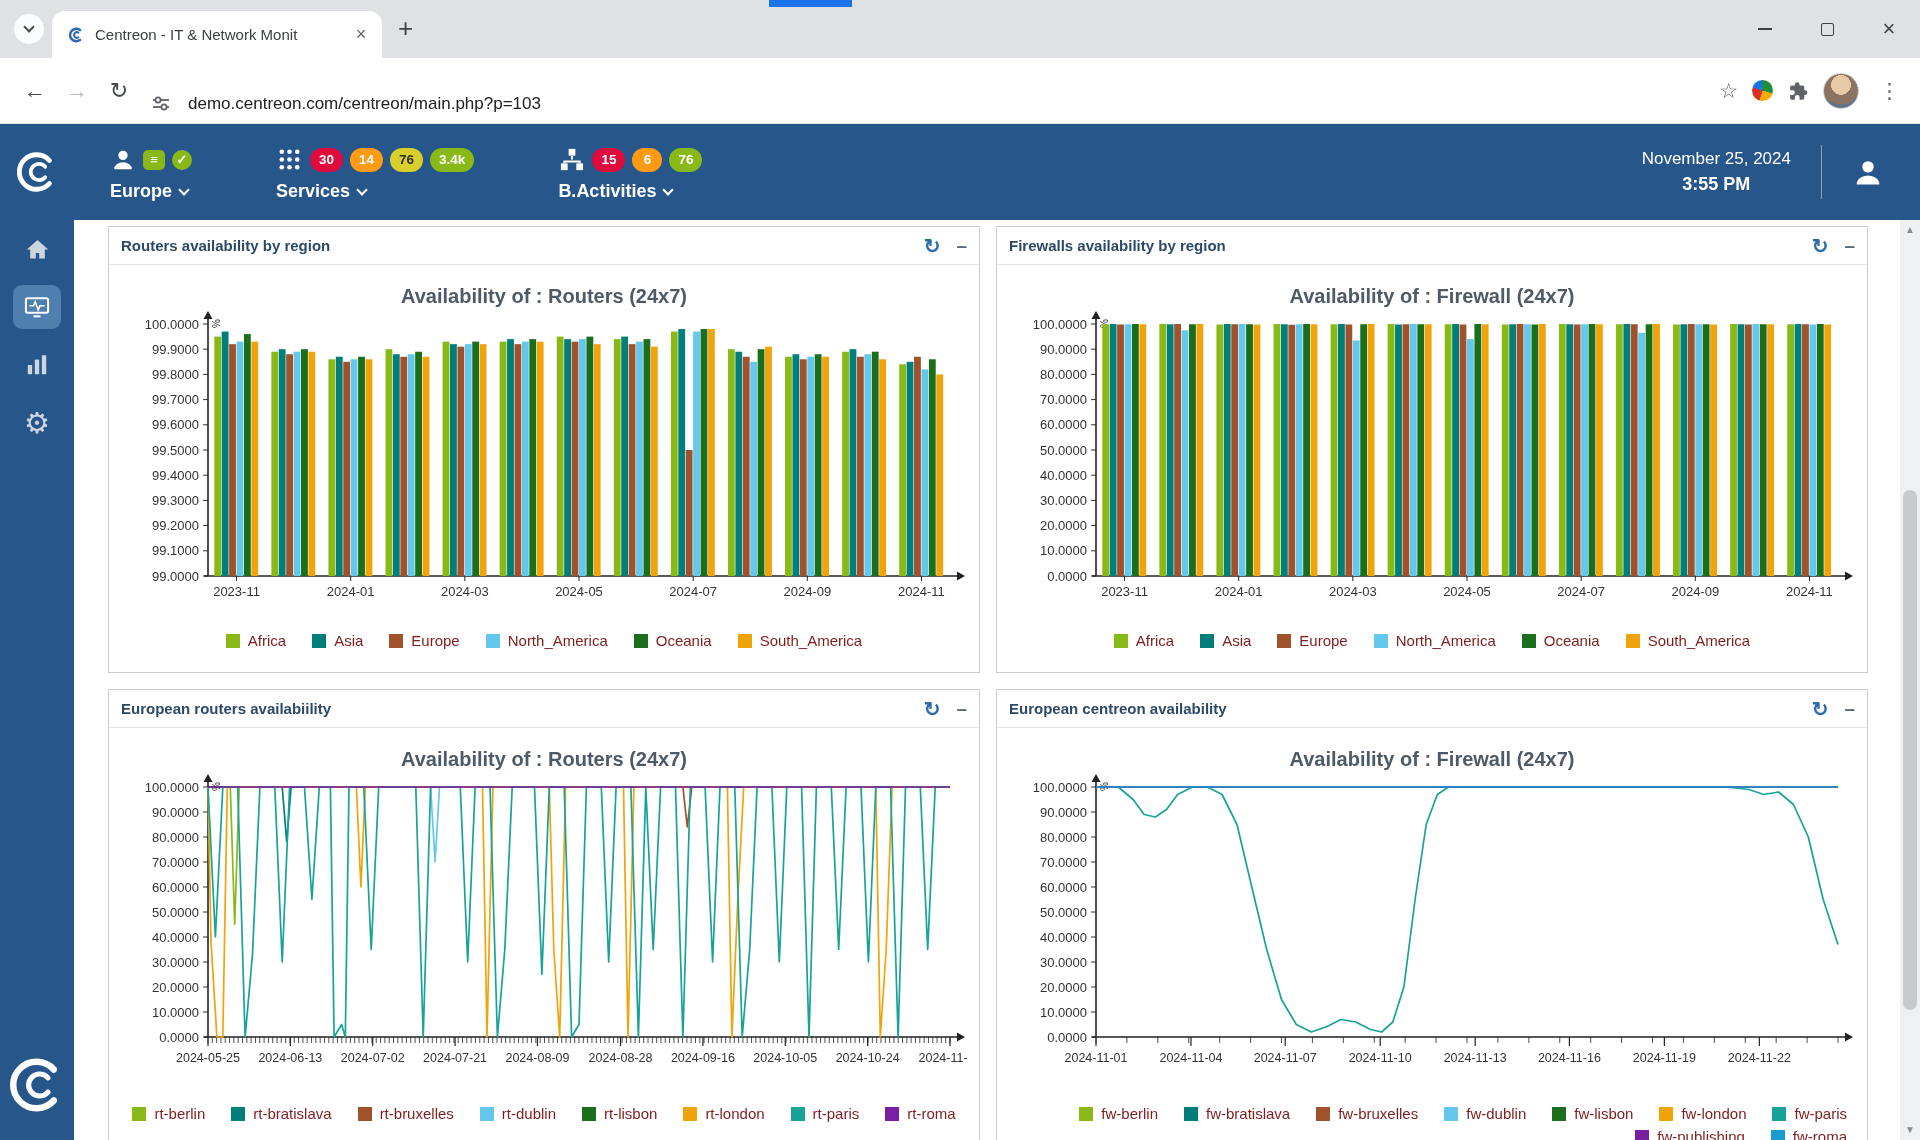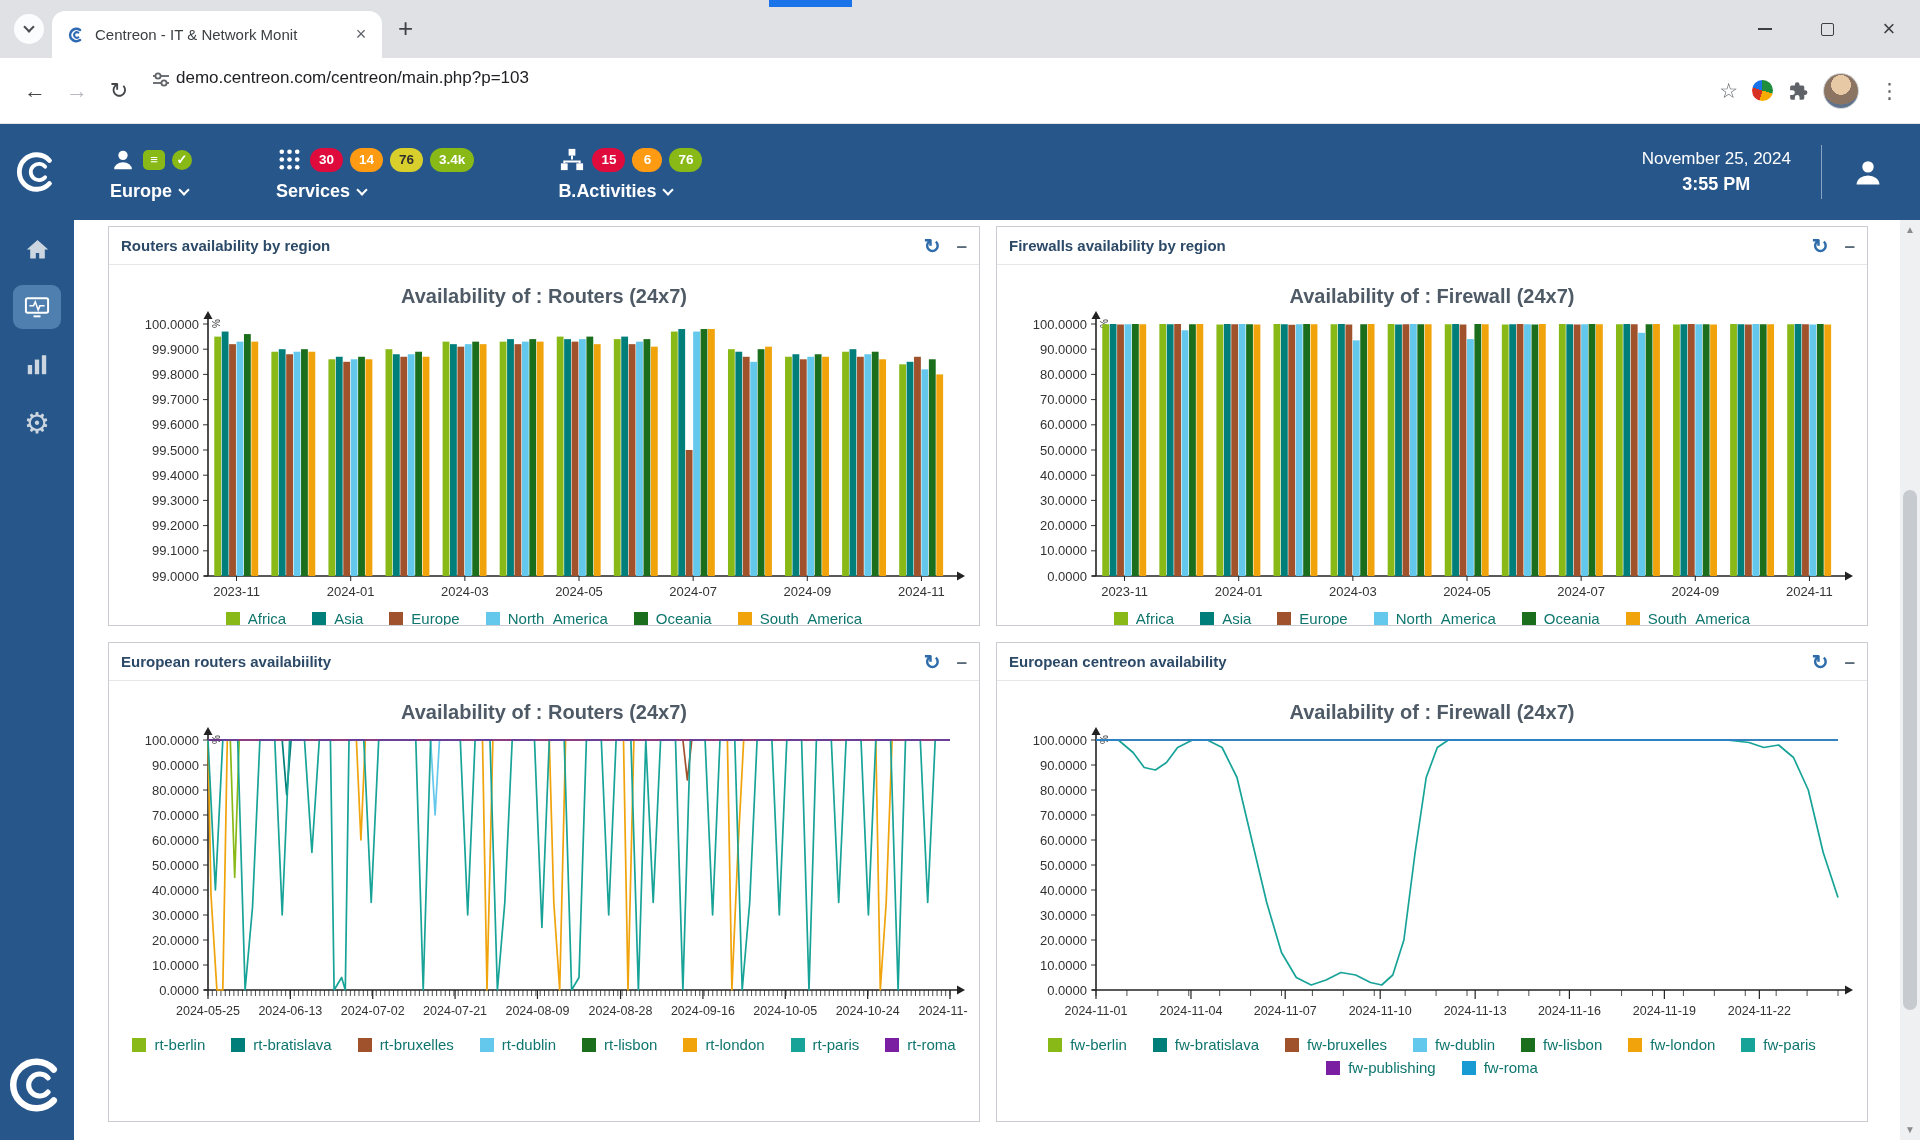--- a/index.html
+++ b/index.html
@@ -18,21 +18,21 @@
   .newtab{font-size:26px;color:#3f4246;margin:0 0 14px 16px;cursor:pointer}
   .wincontrols{position:absolute;right:0;top:0;height:58px;display:flex}
   .winbtn{width:62px;height:100%;display:flex;align-items:center;justify-content:center;cursor:pointer;color:#202124}
   .minglyph{width:14px;height:2px;background:#3c4043}
   .maxglyph{width:13px;height:13px;border:1.7px solid #3c4043;border-radius:2px}
   .closeglyph{font-size:22px;color:#3c4043}
 
   .urlbar{height:66px;background:#fff;display:flex;align-items:center;padding:0 14px;border-bottom:1px solid #e3e5e8}
   .navbtn{width:42px;height:42px;border-radius:50%;display:flex;align-items:center;justify-content:center;font-size:22px;color:#44474a;cursor:pointer}
   .navbtn.disabled{color:#b7bbc0}
-  .omnibox{flex:1;display:flex;align-items:flex-start;height:46px;margin:0 10px;gap:4px}
+  .omnibox{flex:1;display:flex;align-items:flex-end;height:46px;margin:0 10px;gap:16px}
   .urltext{font-size:17px;color:#202124}
   .rightbtns{display:flex;align-items:center;gap:14px}
   .staricon{font-size:21px;color:#5f6368;cursor:pointer}
   .pieicon{width:21px;height:21px;border-radius:50%;background:conic-gradient(#1e8e3e 0 30%,#f9ab00 30% 55%,#d93025 55% 80%,#1a73e8 80% 100%);cursor:pointer}
   .avatar{width:36px;height:36px;border-radius:50%;background:radial-gradient(circle at 50% 32%,#e8c9a5 0 34%,#8b7462 35% 68%,#5f748c 69% 100%);cursor:pointer;border:1px solid #d0d3d7}
   .kebab{font-size:21px;color:#5f6368;cursor:pointer;padding:0 6px}
 
   
   .sidebar{position:absolute;left:0;top:124px;width:74px;height:1016px;background:#27568a;display:flex;flex-direction:column;align-items:center}
   .sidelogo{height:96px;display:flex;align-items:center;justify-content:center}
@@ -49,30 +49,30 @@
   .minichip{width:22px;height:20px;border-radius:5px;background:#88b917;color:#fff;font-size:13px;display:flex;align-items:center;justify-content:center;font-weight:bold}
   .minichip.round{border-radius:50%;width:20px}
   .hdatetime{margin-left:auto;text-align:center;font-size:17px;line-height:1.5}
   .htime{font-size:18px;font-weight:bold}
   .vdiv{width:1px;height:54px;background:rgba(255,255,255,.45);margin:0 30px}
 
   
   .content{position:absolute;left:74px;top:220px;width:1826px;height:920px;background:#fff;overflow:hidden;padding:6px 0 0 34px}
   .grid{display:grid;grid-template-columns:872px 872px;gap:16px}
   .panel{background:#fff;border:1px solid #c9cdd1;overflow:hidden}
-  .panel.row1{height:400px}
+  .panel.row1{height:447px}
   .panel.row2{height:480px}
   .phead{height:38px;display:flex;align-items:center;justify-content:space-between;padding:0 12px;border-bottom:1px solid #e4e6e8}
   .ptitle{font-size:15px;font-weight:bold;color:#2c4a68}
   .pactions{display:flex;align-items:center;gap:16px}
   .refreshbtn{color:#2d6ca8;font-size:20px;font-weight:bold;cursor:pointer;line-height:1}
   .minimbtn{color:#5a6a78;font-size:19px;font-weight:bold;cursor:pointer;line-height:1}
   .pbody{display:flex;flex-direction:column;align-items:center;padding-top:8px}
   .ctitle{font-size:20px;font-weight:bold;color:#4e5a66;margin:12px 0 2px}
-  .legend{display:flex;flex-wrap:wrap;justify-content:center;gap:6px 26px;font-size:15px;color:#0f766e;margin-top:0;max-width:830px}
+  .legend{display:flex;flex-wrap:wrap;justify-content:flex-end;gap:6px 26px;font-size:15px;color:#7f1d1d;margin-top:22px;max-width:830px}
   .legend-item{display:flex;align-items:center}
   .swatch{width:14px;height:14px;display:inline-block;margin-right:8px}
   svg.chart{display:block}
 
   
   .scrollbar{position:absolute;right:0;top:220px;width:20px;height:920px;background:#eef0f1;display:flex;flex-direction:column;align-items:center}
   .scrollarrow{font-size:10px;color:#8a8d90;height:18px;display:flex;align-items:center;cursor:pointer}
   .scrollthumb{position:absolute;top:270px;left:3px;width:14px;height:520px;background:#c7cace;border-radius:7px;cursor:grab}
   .scrollarrow.down{position:absolute;bottom:2px}
 </style>

